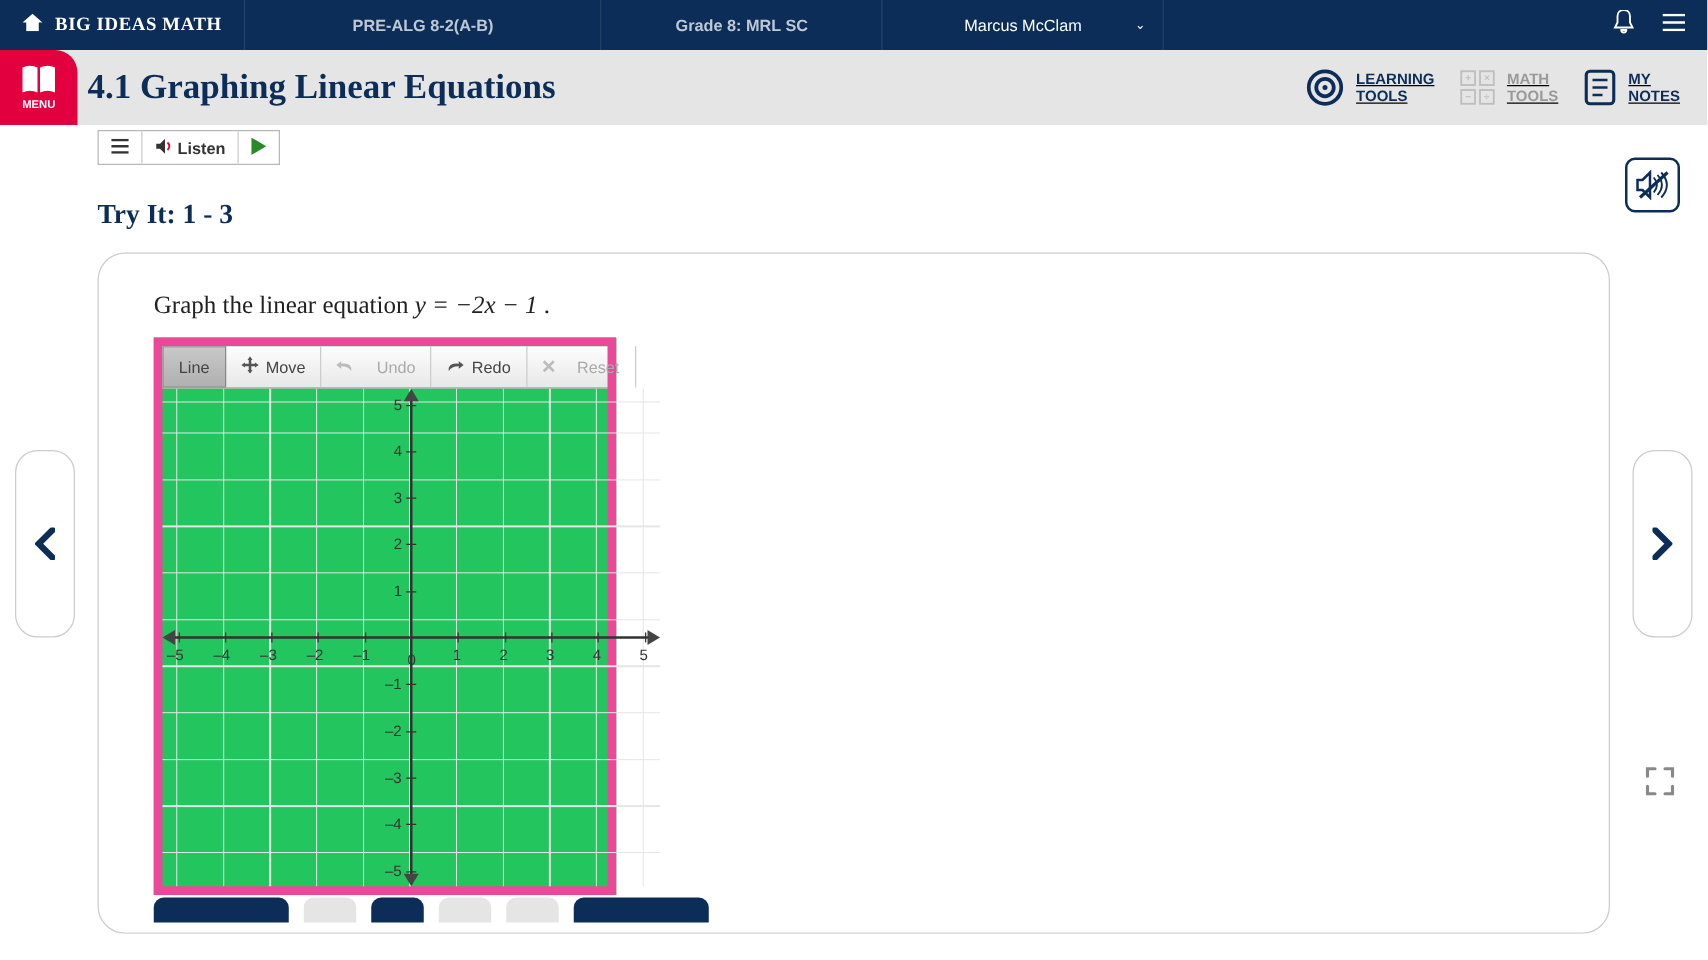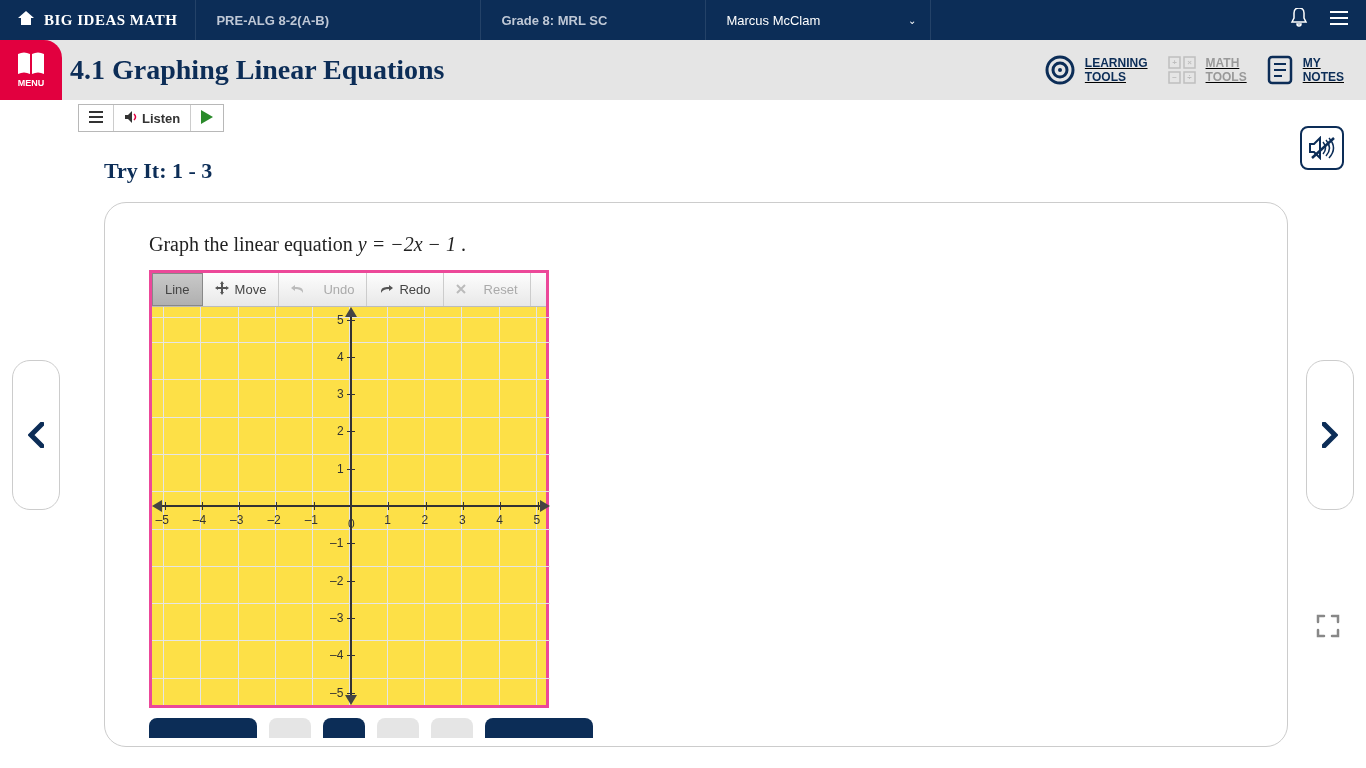--- a/index.html
+++ b/index.html
@@ -2,21 +2,21 @@
 <html><head>
 <meta charset="utf-8">
 <style>
 * { margin: 0; padding: 0; box-sizing: border-box; }
 body { font-family: Georgia, 'Times New Roman', serif; background: #fff; overflow: hidden; }
 
 
 .topnav { display: flex; background: #0c2d57; color: #fff; height: 40px; align-items: stretch; }
 .topnav-brand { display: flex; align-items: center; padding: 0 18px; font-weight: bold; font-size: 15px; letter-spacing: 0.5px; border-right: 1px solid rgba(255,255,255,0.1); }
 .topnav-brand .home-ic { margin-right: 10px; }
-.topnav-item { display: flex; align-items: center; padding: 0 20px; color: #bfc8d6; font-size: 13px; font-family: -apple-system, BlinkMacSystemFont, 'Segoe UI', sans-serif; font-weight: 600; border-right: 1px solid rgba(255,255,255,0.1); }
+.topnav-item { display: flex; align-items: center; justify-content: center; padding: 0 20px; color: #bfc8d6; font-size: 13px; font-family: -apple-system, BlinkMacSystemFont, 'Segoe UI', sans-serif; font-weight: 600; border-right: 1px solid rgba(255,255,255,0.1); }
 .topnav-user { color: #fff; position: relative; font-weight: normal; }
 .topnav-user .chev { position: absolute; right: 14px; font-size: 10px; }
 .topnav-spacer { flex: 1; border-right: none; }
 .topnav-right { display: flex; align-items: center; padding: 0 18px; gap: 22px; }
 .topnav-item:nth-child(2){ width:285px; } .topnav-item:nth-child(3){ width:225px; } .topnav-item:nth-child(4){ width:225px; }
 
 
 .subhead { display: flex; background: #e5e5e5; height: 60px; align-items: center; }
 .menu-block { background: #e2003f; color: #fff; width: 62px; height: 60px; display: flex; flex-direction: column; align-items: center; justify-content: center; font-size: 9px; font-weight: bold; font-family: -apple-system, sans-serif; border-top-right-radius: 18px; }
 .menu-block svg { margin-bottom: 2px; }
@@ -38,28 +38,28 @@
 
 
 .side-arrow { position: absolute; top: 360px; width: 48px; height: 150px; border: 1px solid #ccc; border-radius: 18px; display: flex; align-items: center; justify-content: center; cursor: pointer; background: #fff; }
 .side-arrow.left { left: 12px; }
 .side-arrow.right { right: 12px; }
 
 
 .fullscreen-btn { position: absolute; right: 26px; bottom: 126px; cursor: pointer; }
 
 
-.main { padding: 26px 78px 0 104px; }
+.main { padding: 26px 78px 0 78px; }
 .section-title { font-size: 22px; font-weight: bold; color: #0c2d57; margin-bottom: 18px; }
 .card { border: 1px solid #ccc; border-radius: 22px; padding: 30px 44px 10px 44px; height: 545px; position: relative; overflow: hidden; }
 .instruction { font-size: 20px; color: #222; font-family: Georgia, serif; margin-bottom: 14px; }
 .instruction .eq { font-style: italic; font-family: 'Cambria Math', Georgia, serif; }
 
 
-.graph-wrap { border: 3px solid #ec4899; width: 400px; background: #fde047; }
+.graph-wrap { border: 7px solid #ec4899; width: 370px; background: #22c55e; }
 .graph-tb { display: flex; background: linear-gradient(#fdfdfd,#e8e8e8); border-bottom: 1px solid #bbb; }
 .gtb-btn { display: flex; align-items: center; gap: 6px; padding: 8px 12px; font-size: 13px; font-family: -apple-system, sans-serif; color: #444; border-right: 1px solid #ccc; cursor: pointer; }
 .gtb-btn.active { background: linear-gradient(#c8c8c8,#b0b0b0); border: 1px solid #888; }
 .gtb-btn.disabled { color: #aaa; gap: 18px; }
 .graph-canvas { position: relative; width: 398px; height: 398px; background:
   repeating-linear-gradient(0deg, #e5e5e5, #e5e5e5 1px, transparent 1px, transparent 37.3px),
   repeating-linear-gradient(90deg, #e5e5e5, #e5e5e5 1px, transparent 1px, transparent 37.3px);
   background-position: 11px 11px;
 }
 .axis-x, .axis-y { position: absolute; background: #333; }

